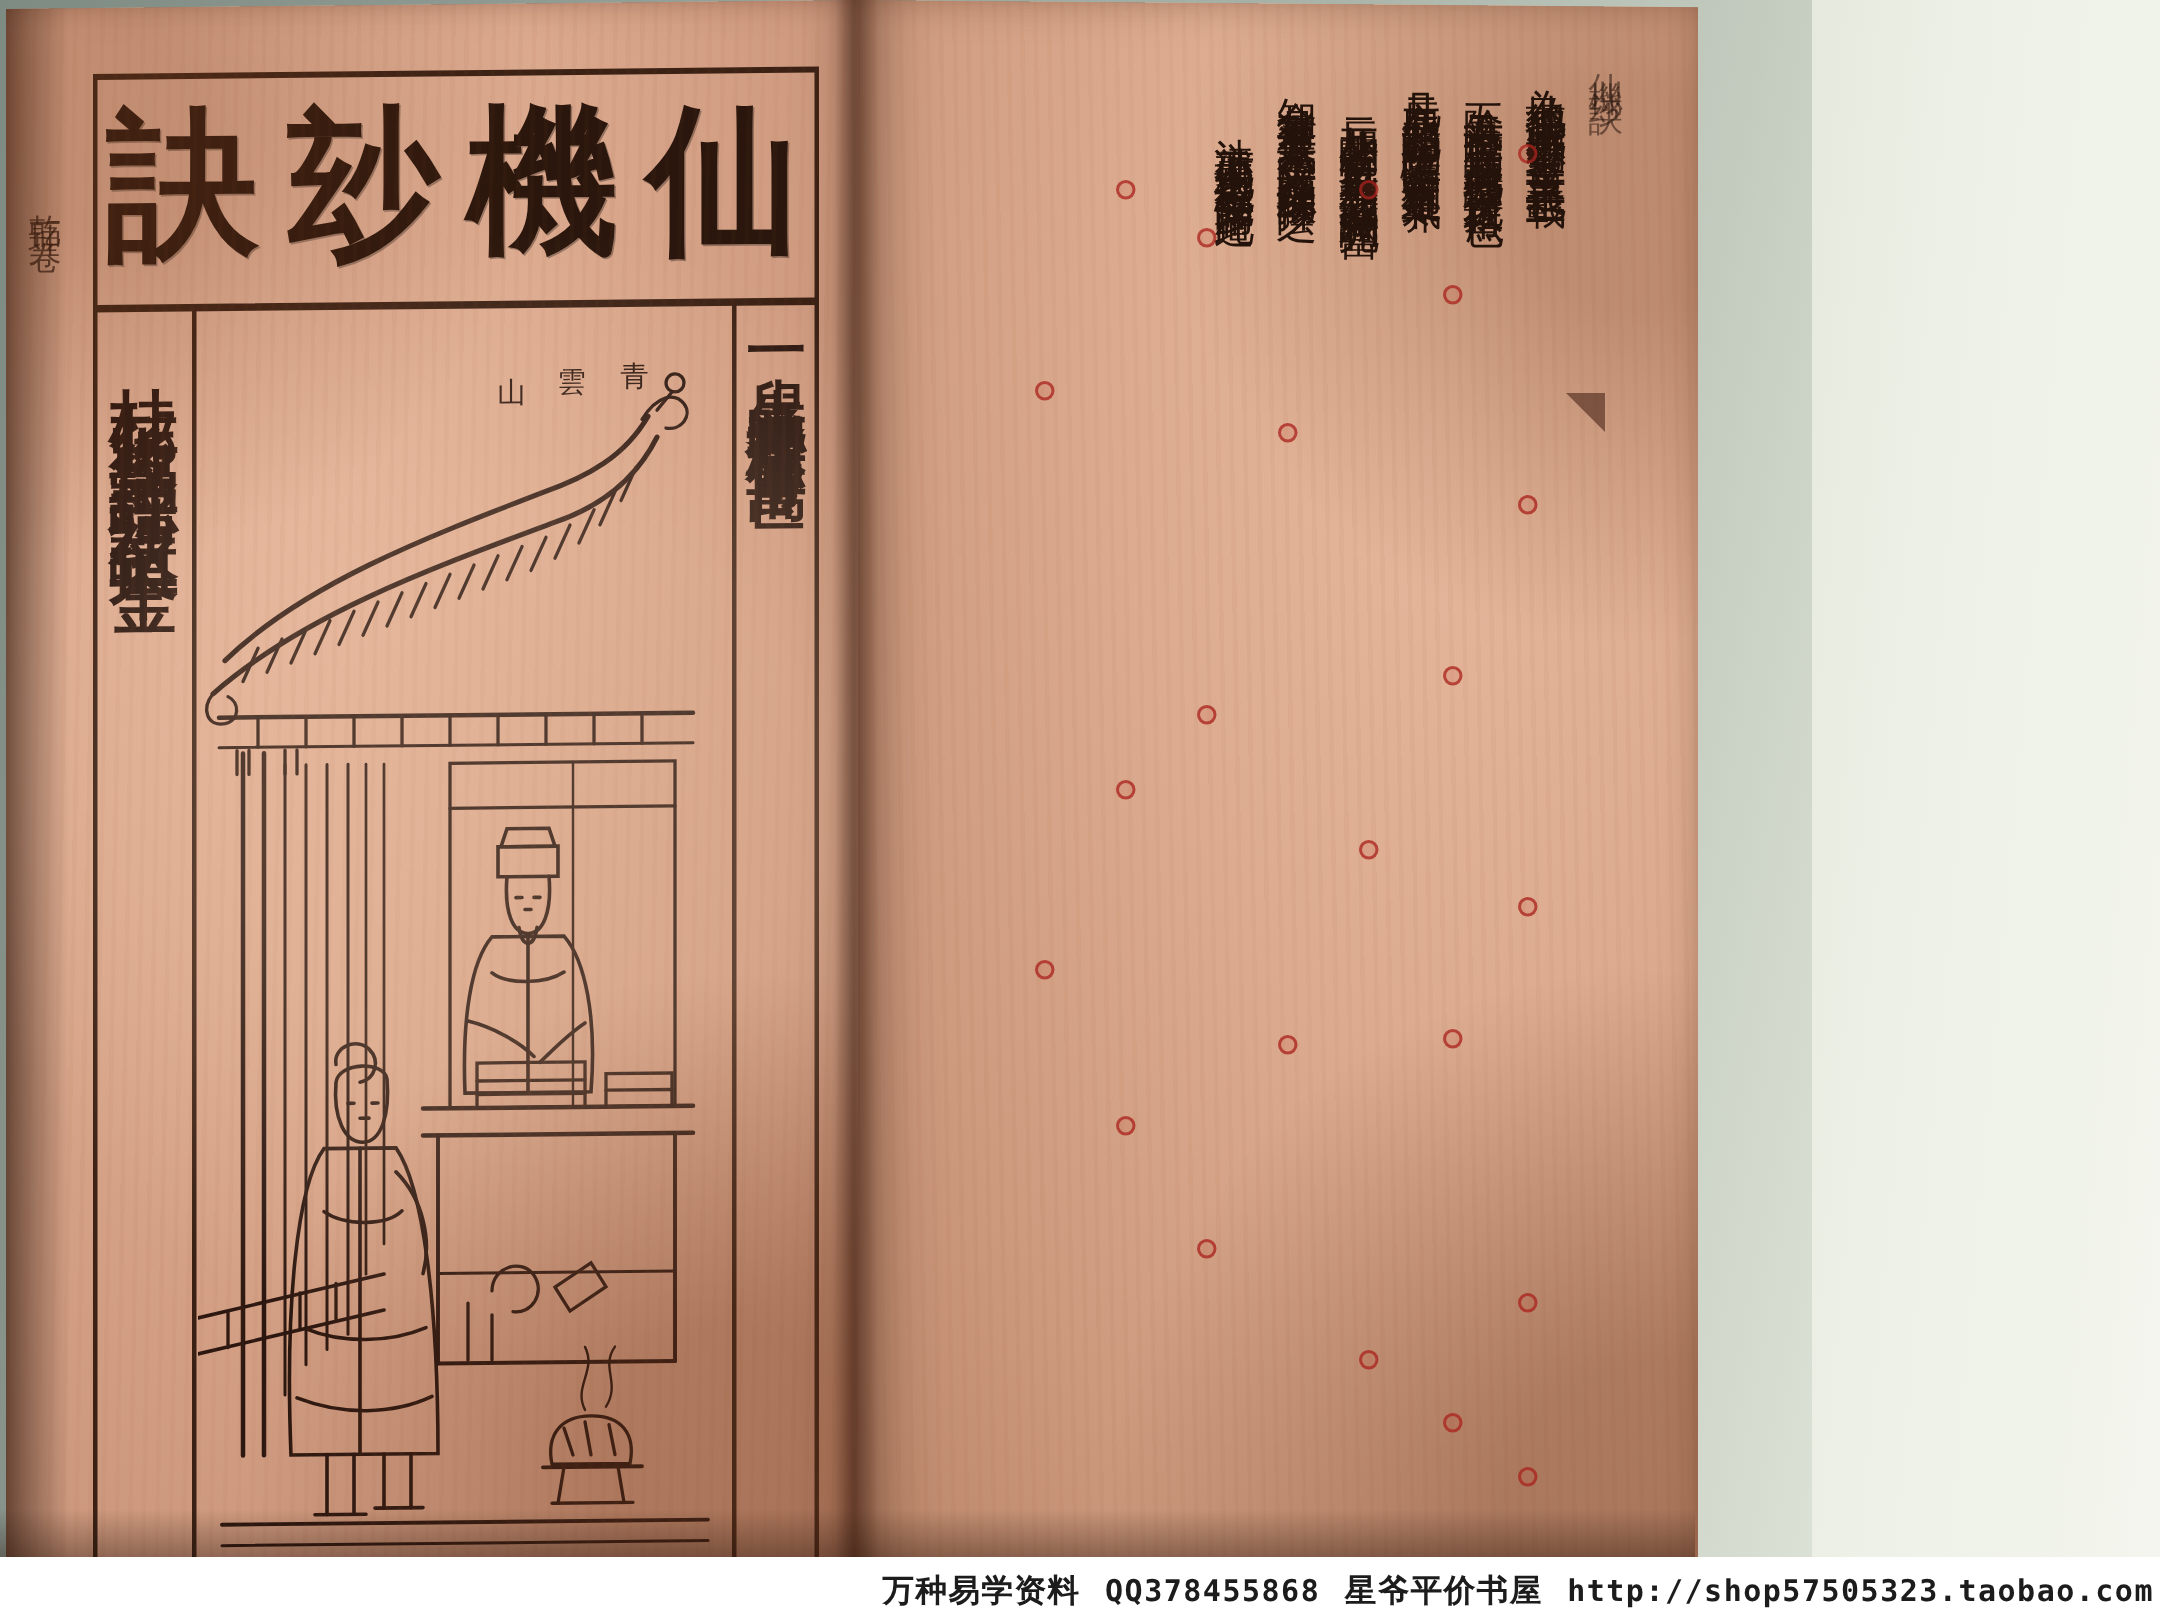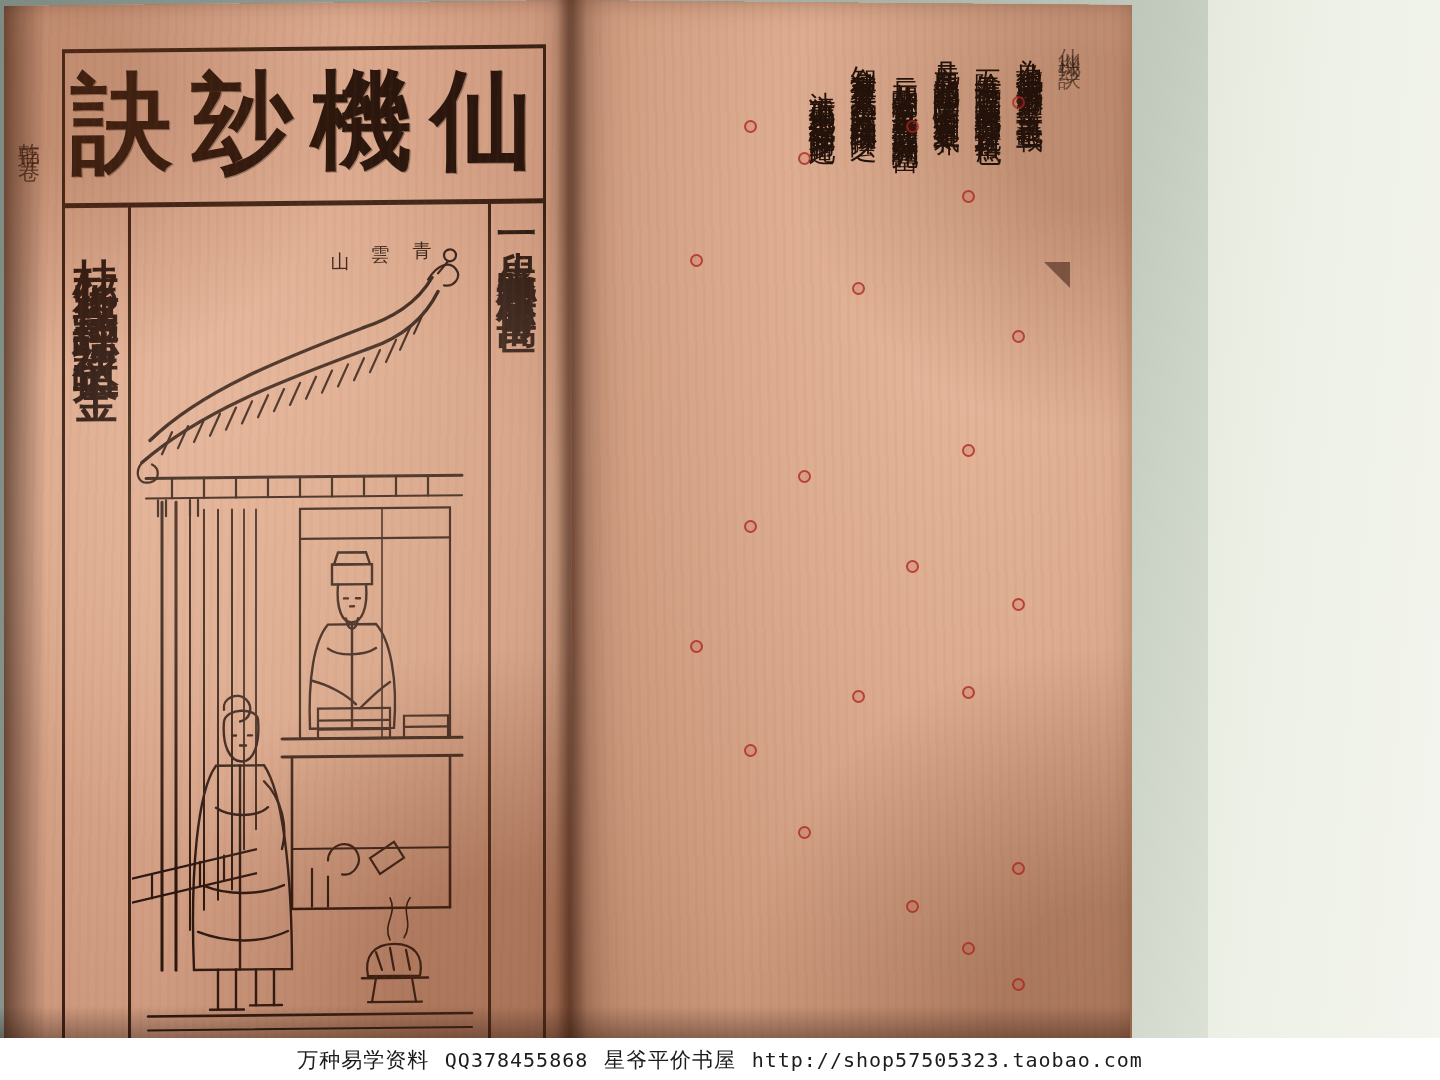--- a/index.html
+++ b/index.html
@@ -260,26 +260,27 @@
     width: 0; height: 0;
     border-left: 26px solid transparent;
     border-top: 26px solid rgba(60,28,14,.55);
   }
 
   
   .footer {
     position: absolute;
     left: 0; bottom: 6px;
     width: 1440px;
-    text-align: center;
+    text-align: right;
     color: #1c1c1c;
     font-size: 21px;
     letter-spacing: 1px;
     font-family: "DejaVu Serif", "Liberation Serif", serif;
     white-space: nowrap;
+    font-weight: bold;
   }
   .footer .seg { margin: 0 4px; }
   .footer .mono { font-family: "DejaVu Sans Mono", monospace; font-size: 20px; }
   .footer-strip {
     position: absolute;
     left: 0; bottom: 0; width: 1440px; height: 42px;
     background: #ffffff;
   }
 </style>
 </head>

